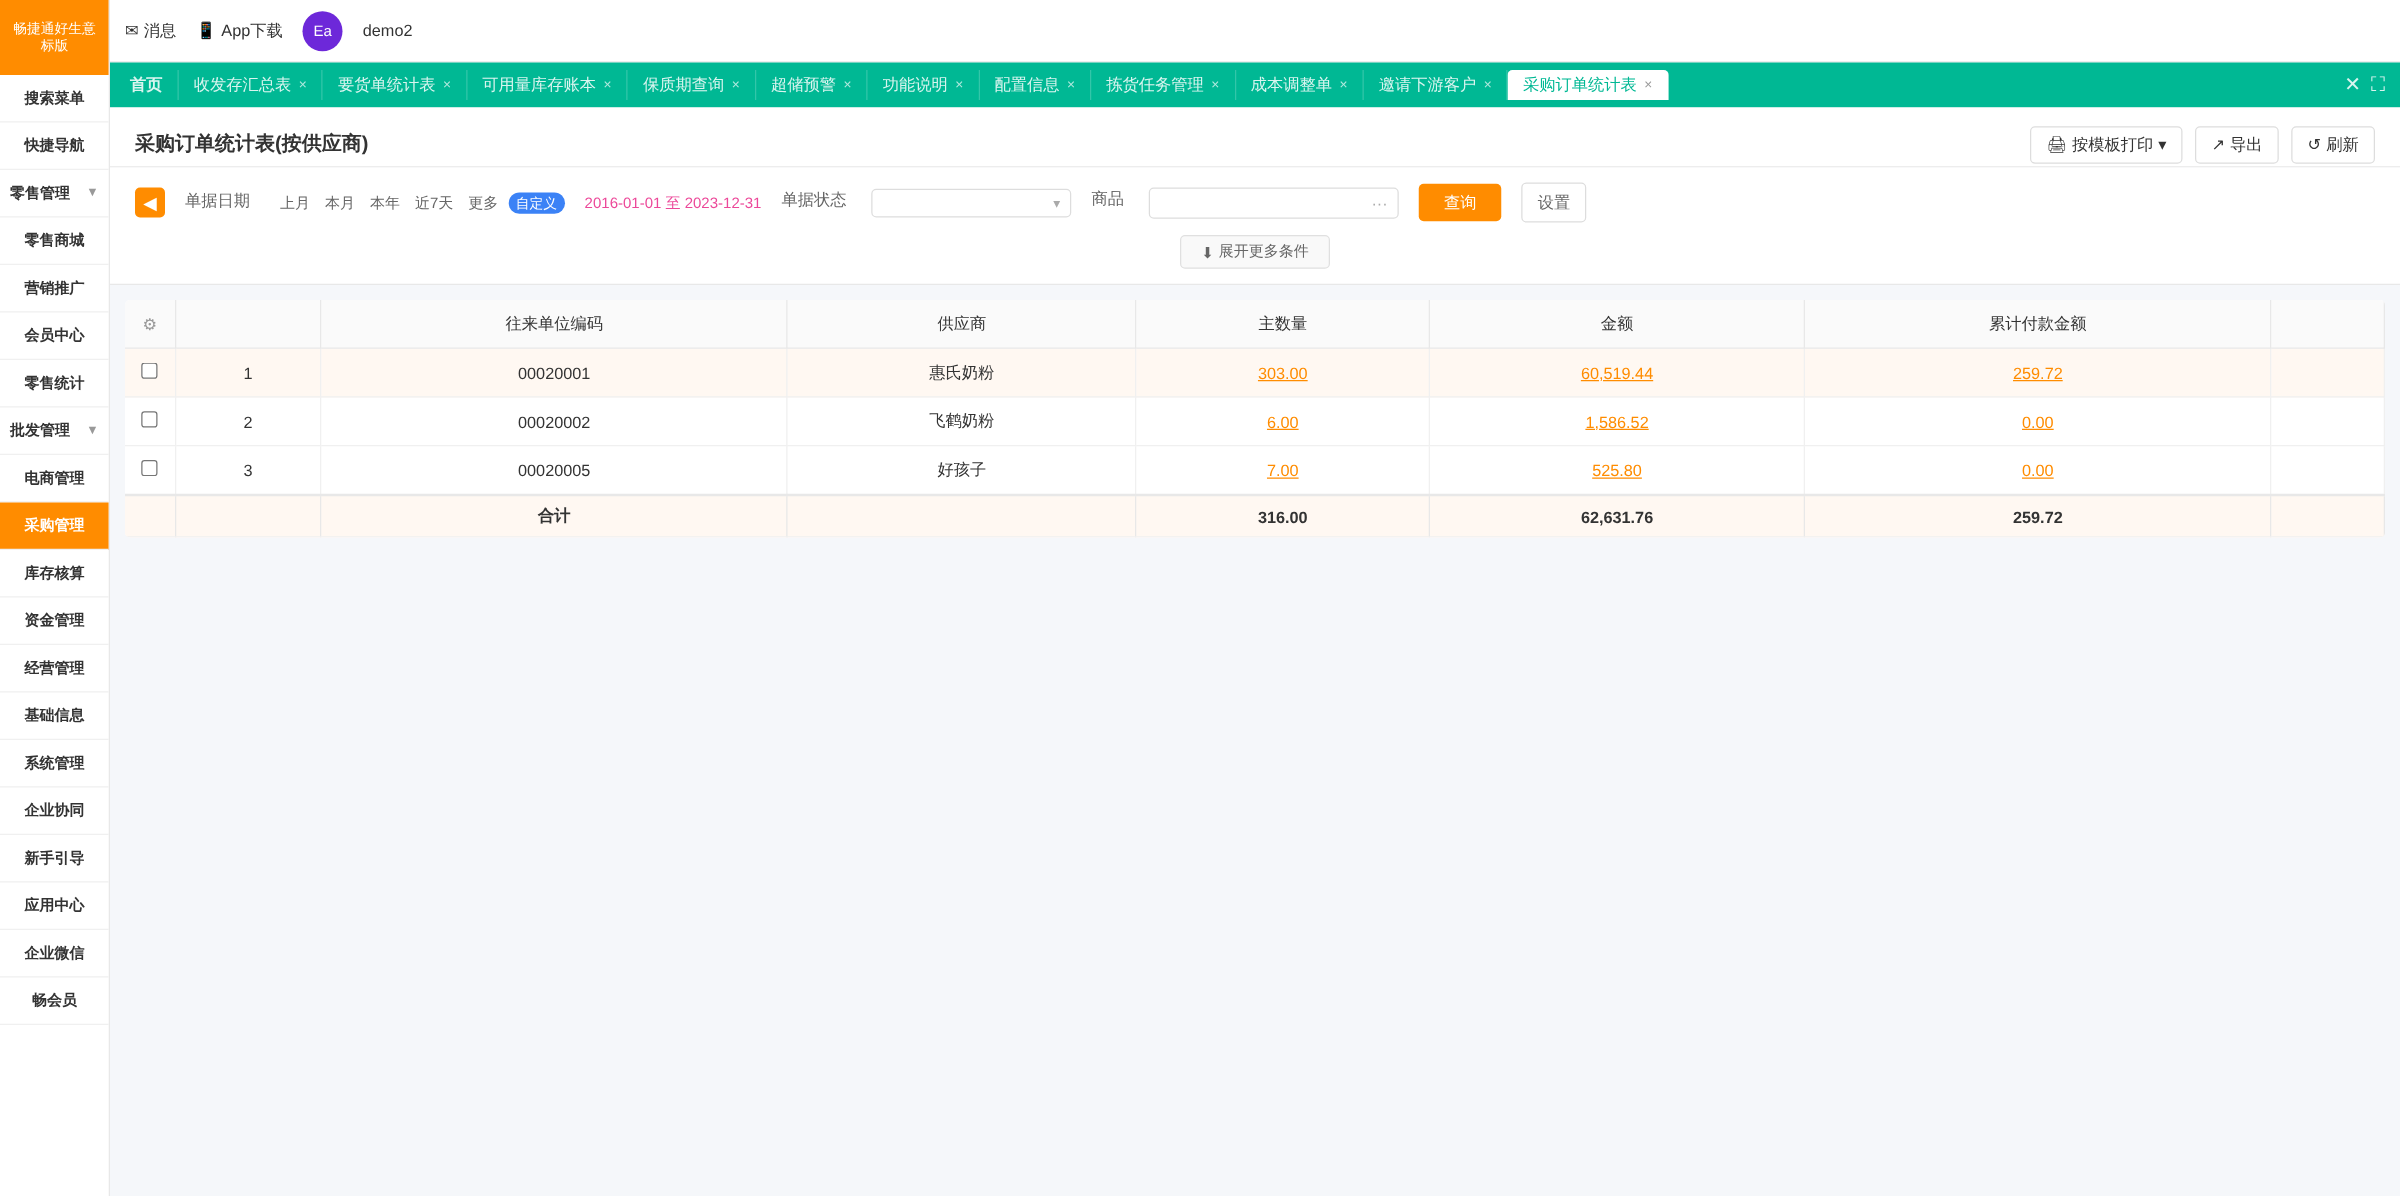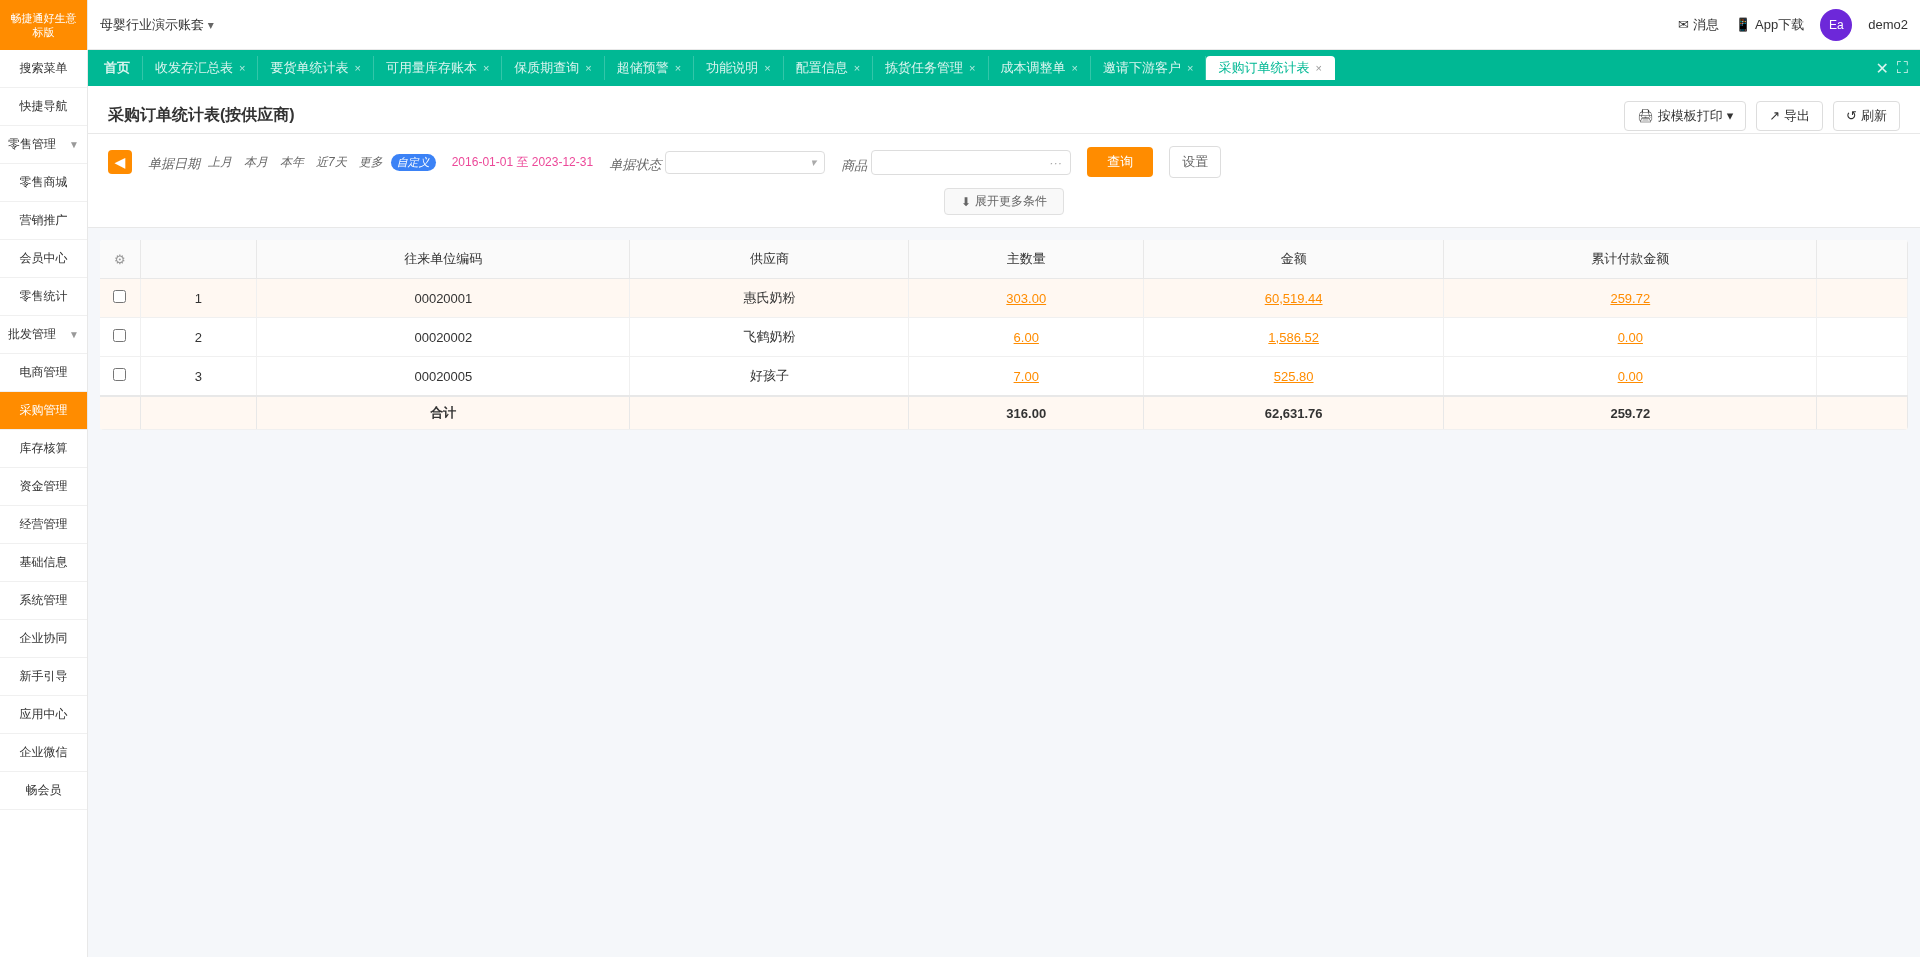--- a/index.html
+++ b/index.html
@@ -11,21 +11,21 @@
       background: #fff;
       display: flex;
       flex-direction: column;
       border-right: 1px solid #e8e8e8;
       flex-shrink: 0;
       height: 100%;
       overflow-y: auto;
     }
     .sidebar-logo {
       background: #ff8c00;
-      height: 50px;
+      height: 60px;
       display: flex;
       align-items: center;
       justify-content: center;
       flex-shrink: 0;
     }
     .sidebar-logo-text {
       color: #fff;
       font-size: 11px;
       text-align: center;
       line-height: 1.3;
@@ -34,20 +34,21 @@
       padding: 10px 4px;
       color: #333;
       font-size: 12px;
       text-align: left;
       cursor: pointer;
       border-bottom: 1px solid #f0f0f0;
       display: flex;
       align-items: center;
       justify-content: center;
       gap: 4px;
+      font-weight: bold;
     }
     .sidebar-item.active { background: #ff8c00; color: #fff; }
     .sidebar-item.has-arrow { justify-content: space-between; padding: 10px 8px; }
     .sidebar-arrow { font-size: 10px; color: #999; }
 
     
     .main-area {
       flex: 1;
       display: flex;
       flex-direction: column;
@@ -236,23 +237,22 @@
       height: 24px;
       background: #ff8c00;
       color: #fff;
       border-radius: 4px;
       cursor: pointer;
       font-size: 14px;
       flex-shrink: 0;
     }
     .filter-group {
       display: flex;
-      align-items: flex-end;
-      gap: 4px;
-      font-style: italic;
+      align-items: flex-start;
+      gap: 20px;
     }
     .filter-label {
       font-size: 13px;
       color: #666;
       white-space: nowrap;
     }
     .filter-date-shortcuts {
       display: flex;
       align-items: center;
       gap: 4px;
@@ -472,24 +472,20 @@
       </div>
       <div class="sidebar-item">
         <span class="sidebar-item-text">畅会员</span>
       </div>
     </div>
 </div>
 
 <div class="main-area">
 
   <div class="top-bar">
-    <div class="top-bar-title">
-      <span>母婴行业演示账套</span>
-      <span class="top-bar-dropdown">▾</span>
-    </div>
     <div class="top-bar-right">
       <div class="top-bar-msg">
         <span>✉</span>
         <span>消息</span>
       </div>
       <div class="top-bar-app">
         <span>📱</span>
         <span>App下载</span>
       </div>
       <div class="avatar">Ea</div>

